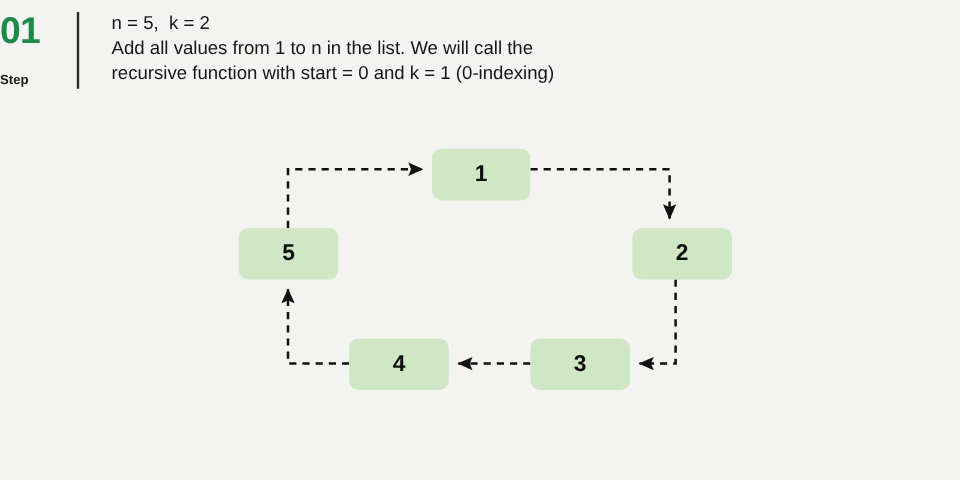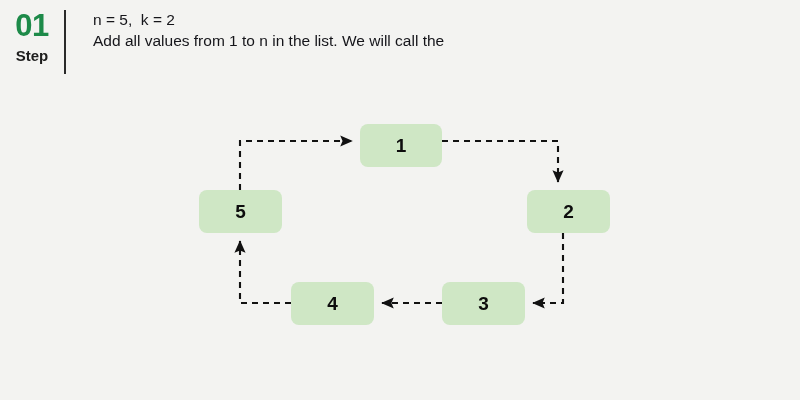--- a/index.html
+++ b/index.html
@@ -23,37 +23,36 @@
     width: 800px;
     height: 90px;
     display: flex;
     align-items: flex-start;
   }
   #step-badge {
     width: 64px;
     padding-top: 10px;
     display: flex;
     flex-direction: column;
-    align-items: center;
     flex: 0 0 64px;
   }
   #step-number {
     color: #1d8a49;
     font-size: 31px;
     font-weight: bold;
     line-height: 31px;
     letter-spacing: -0.5px;
     font-family: "Liberation Sans", sans-serif;
   }
   #step-word {
     color: #1d1d1d;
-    font-size: 15px;
+    font-size: 11px;
     font-weight: bold;
     line-height: 14px;
-    margin-top: 8px;
+    margin-top: 19px;
   }
   #header-divider {
     width: 2px;
     background: #2a2a2a;
     height: 64px;
     margin-top: 10px;
     flex: 0 0 2px;
   }
   #header-text {
     padding-left: 27px;
@@ -102,20 +101,21 @@
   <div id="step-badge">
     <div id="step-number">01</div>
     <div id="step-word">Step</div>
   </div>
 
   <div id="header-divider"></div>
 
   <div id="header-text">
     <div class="line">n = 5,  k = 2</div>
     <div class="line">Add all values from 1 to n in the list. We will call the</div>
+    <div class="line">recursive function with start = 0 and k = 1 (0-indexing)</div>
   </div>
 
 </div>
 
 <div id="diagram">
 
   <svg id="edges" viewBox="0 0 800 310">
     <defs>
       <marker id="arrowhead" markerWidth="7" markerHeight="7" refX="5.6" refY="3" orient="auto" markerUnits="strokeWidth">
         <path d="M0,0.35 L6,3 L0,5.65 L1.1,3 Z" fill="#111111"></path>

